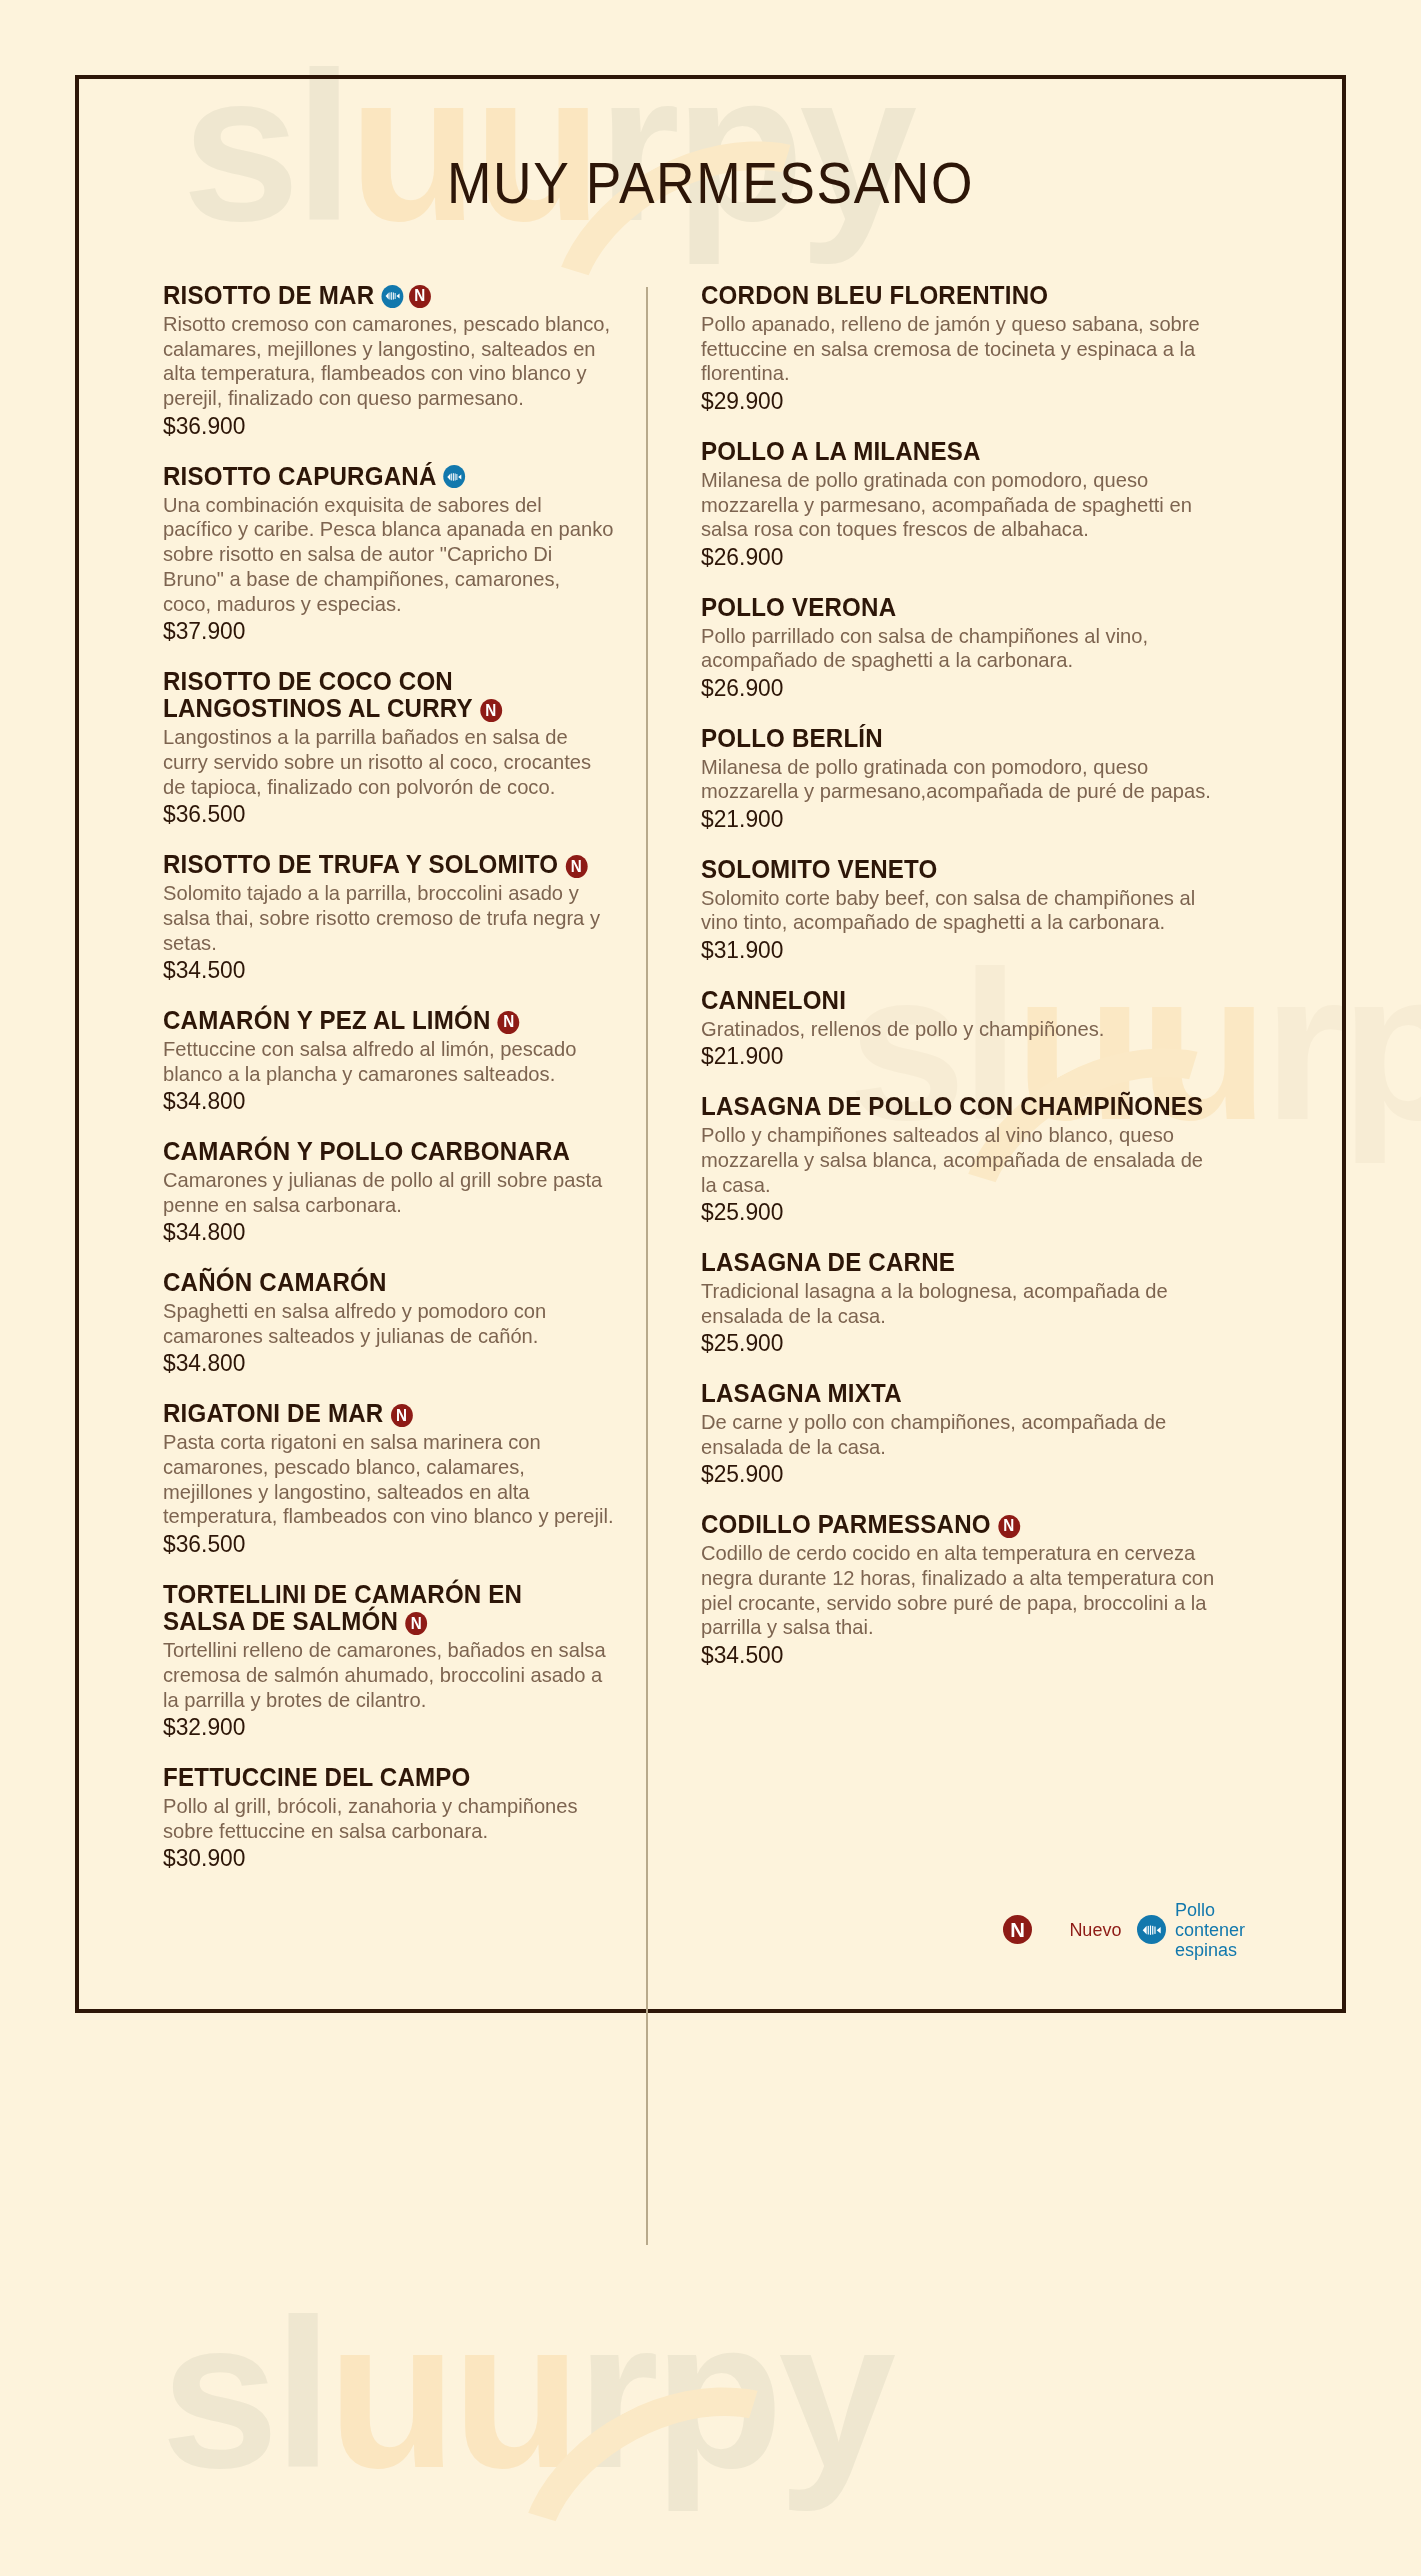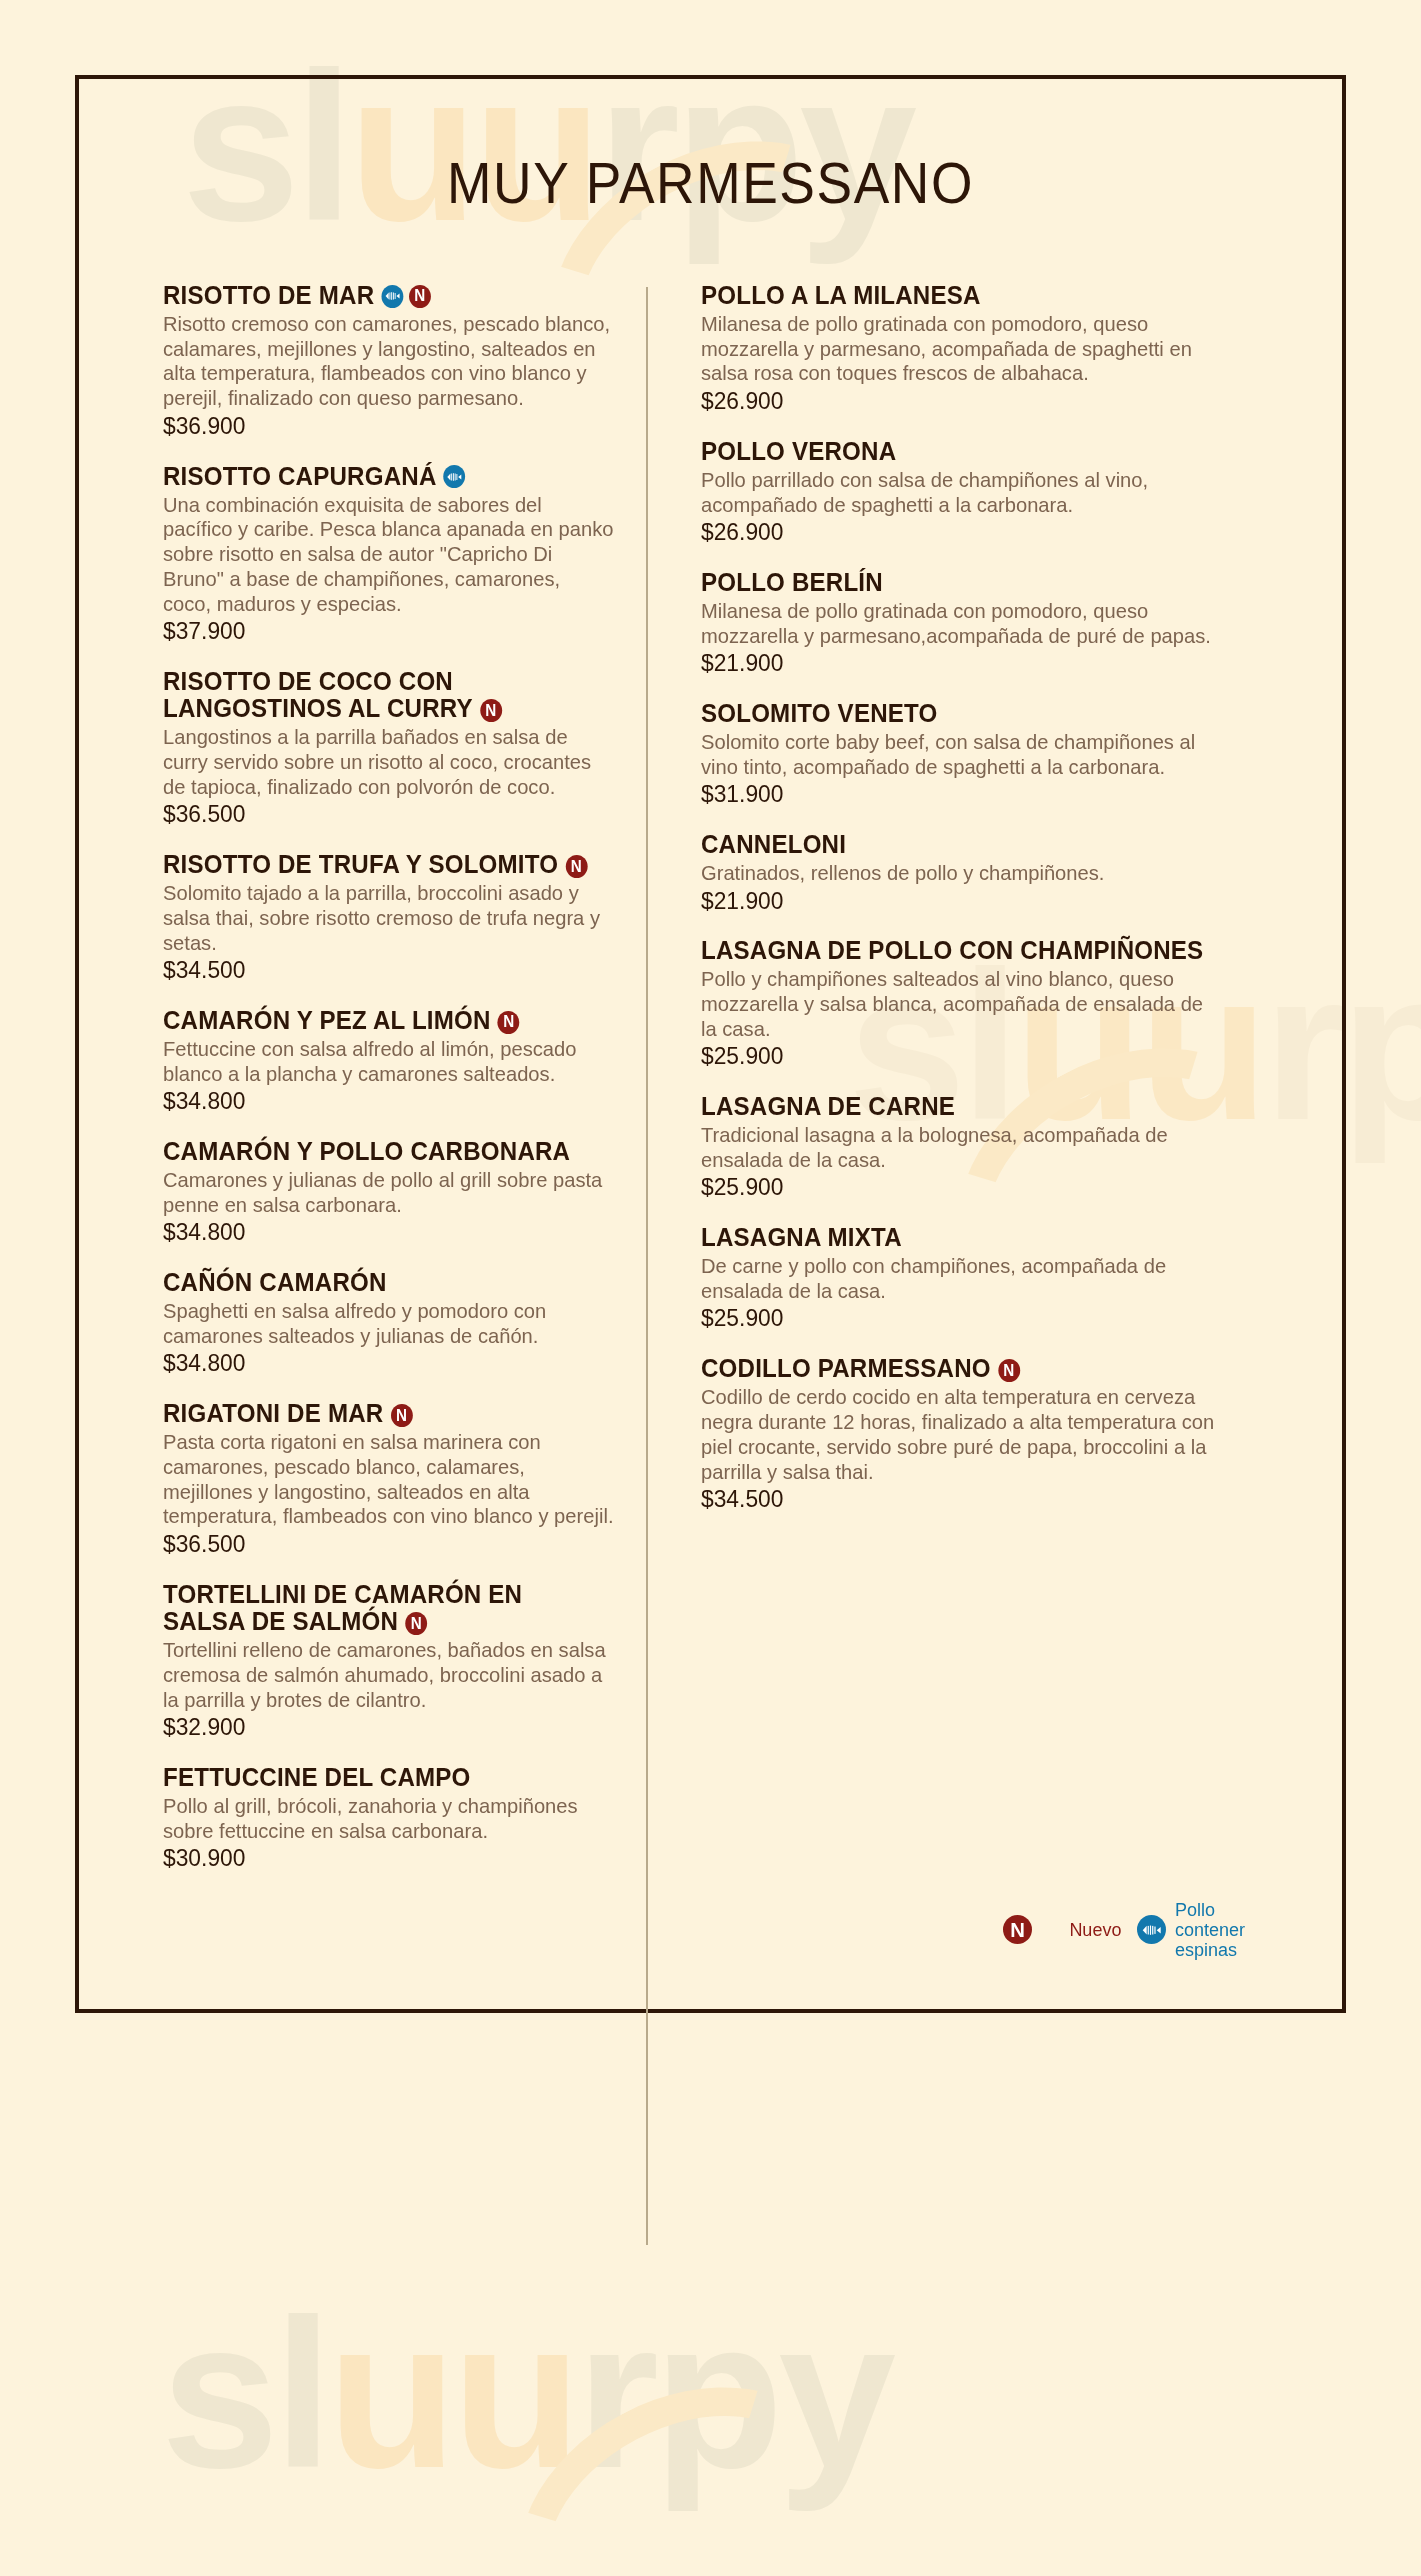--- a/index.html
+++ b/index.html
@@ -300,20 +300,25 @@
             <div class="dish-price">$32.900</div>
           </div>
           <div class="dish">
             <div class="dish-name"><span class="nm">FETTUCCINE DEL CAMPO</span></div>
             <div class="dish-desc">Pollo al grill, brócoli, zanahoria y champiñones sobre fettuccine en salsa carbonara.</div>
             <div class="dish-price">$30.900</div>
           </div>
         </div>
       <div class="divider"></div>
       <div class="col col-right" id="col-right">
+          <div class="dish">
+            <div class="dish-name"><span class="nm">CORDON BLEU FLORENTINO</span></div>
+            <div class="dish-desc">Pollo apanado, relleno de jamón y queso sabana, sobre fettuccine en salsa cremosa de tocineta y espinaca a la florentina.</div>
+            <div class="dish-price">$29.900</div>
+          </div>
           <div class="dish">
             <div class="dish-name"><span class="nm">POLLO A LA MILANESA</span></div>
             <div class="dish-desc">Milanesa de pollo gratinada con pomodoro, queso mozzarella y parmesano, acompañada de spaghetti en salsa rosa con toques frescos de albahaca.</div>
             <div class="dish-price">$26.900</div>
           </div>
           <div class="dish">
             <div class="dish-name"><span class="nm">POLLO VERONA</span></div>
             <div class="dish-desc">Pollo parrillado con salsa de champiñones al vino, acompañado de spaghetti a la carbonara.</div>
             <div class="dish-price">$26.900</div>
           </div>

